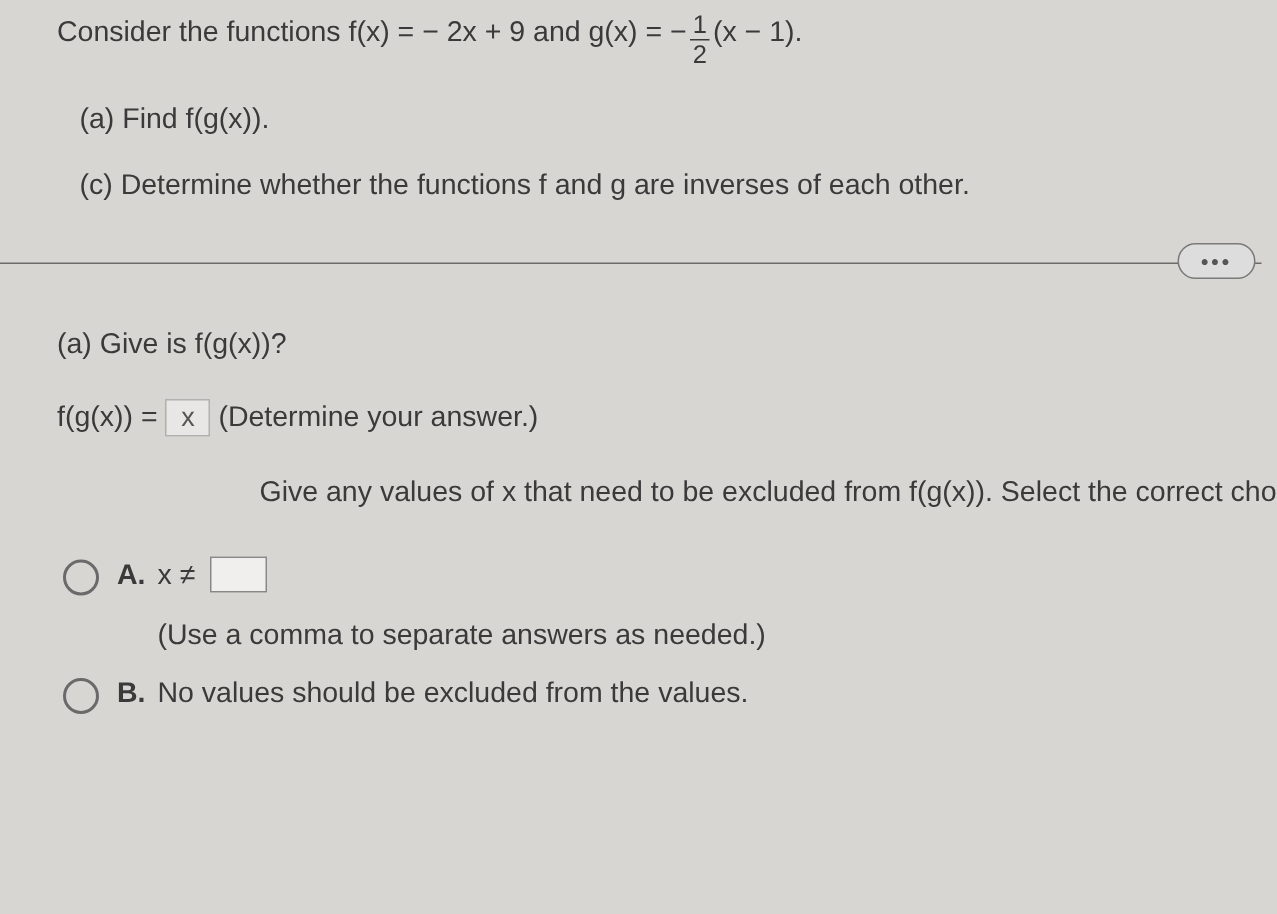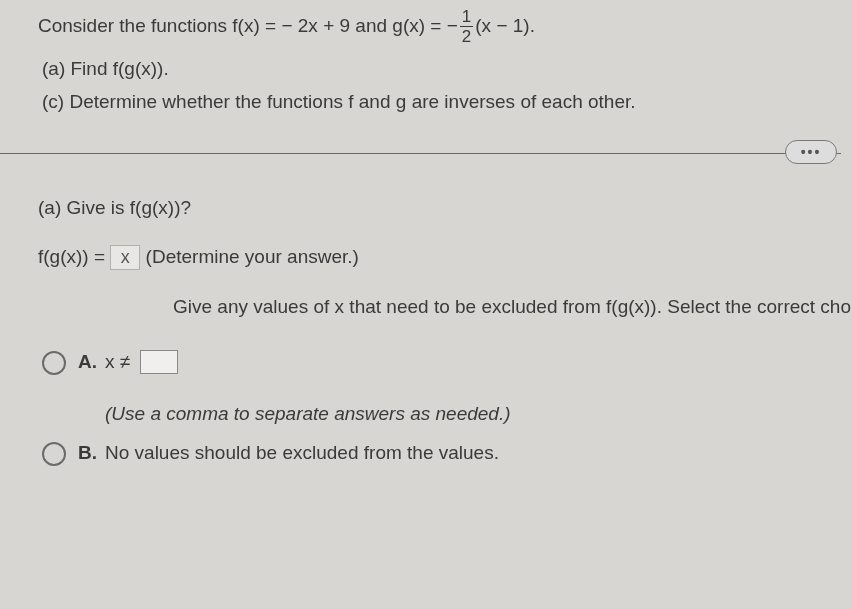--- a/index.html
+++ b/index.html
@@ -16,21 +16,21 @@
   }
   .page {
     padding: 8px 0 0 38px;
     position: relative;
     box-sizing: border-box;
     width: 100%;
     height: 100%;
   }
   .intro { margin-bottom: 6px; }
   .sub-parts { margin-top: 4px; }
-  .sub-parts div { margin: 4px; }
+  .sub-parts div { margin: 15px; }
   .hr-row {
     position: relative;
     margin-top: 24px;
     margin-bottom: 20px;
     height: 26px;
   }
   .hr-line {
     border: none;
     border-top: 1px solid #6a6a6a;
     margin: 0;
@@ -99,36 +99,35 @@
   .input-box {
     display: inline-block;
     width: 36px;
     height: 22px;
     border: 1px solid #888;
     background: #f0efed;
     vertical-align: middle;
     margin-left: 4px;
   }
   .hint {
-    margin-top: 24px;
+    margin-top: 12px;
     margin-left: 0;
-    font-style: italic;
   }
   .fraction {
     display: inline-flex;
     flex-direction: column;
     align-items: center;
     vertical-align: middle;
     font-size: 17px;
     line-height: 1;
     margin: 0 2px;
   }
   .fraction .num { padding: 0 2px 1px 2px; }
   .fraction .den { border-top: 1.5px solid #3a3a3a; padding: 1px 2px 0 2px; }
-  .math-line { display: inline-flex; align-items: center; }
+  .math-line { display: inline-flex; }
 </style>
 </head>
 <body>
 
 <div class="page">
 
   <div class="intro math-line">
     <span>Consider the functions f(x) = − 2x + 9 and g(x) = − </span>
     <span class="fraction">
       <span class="num">1</span>

